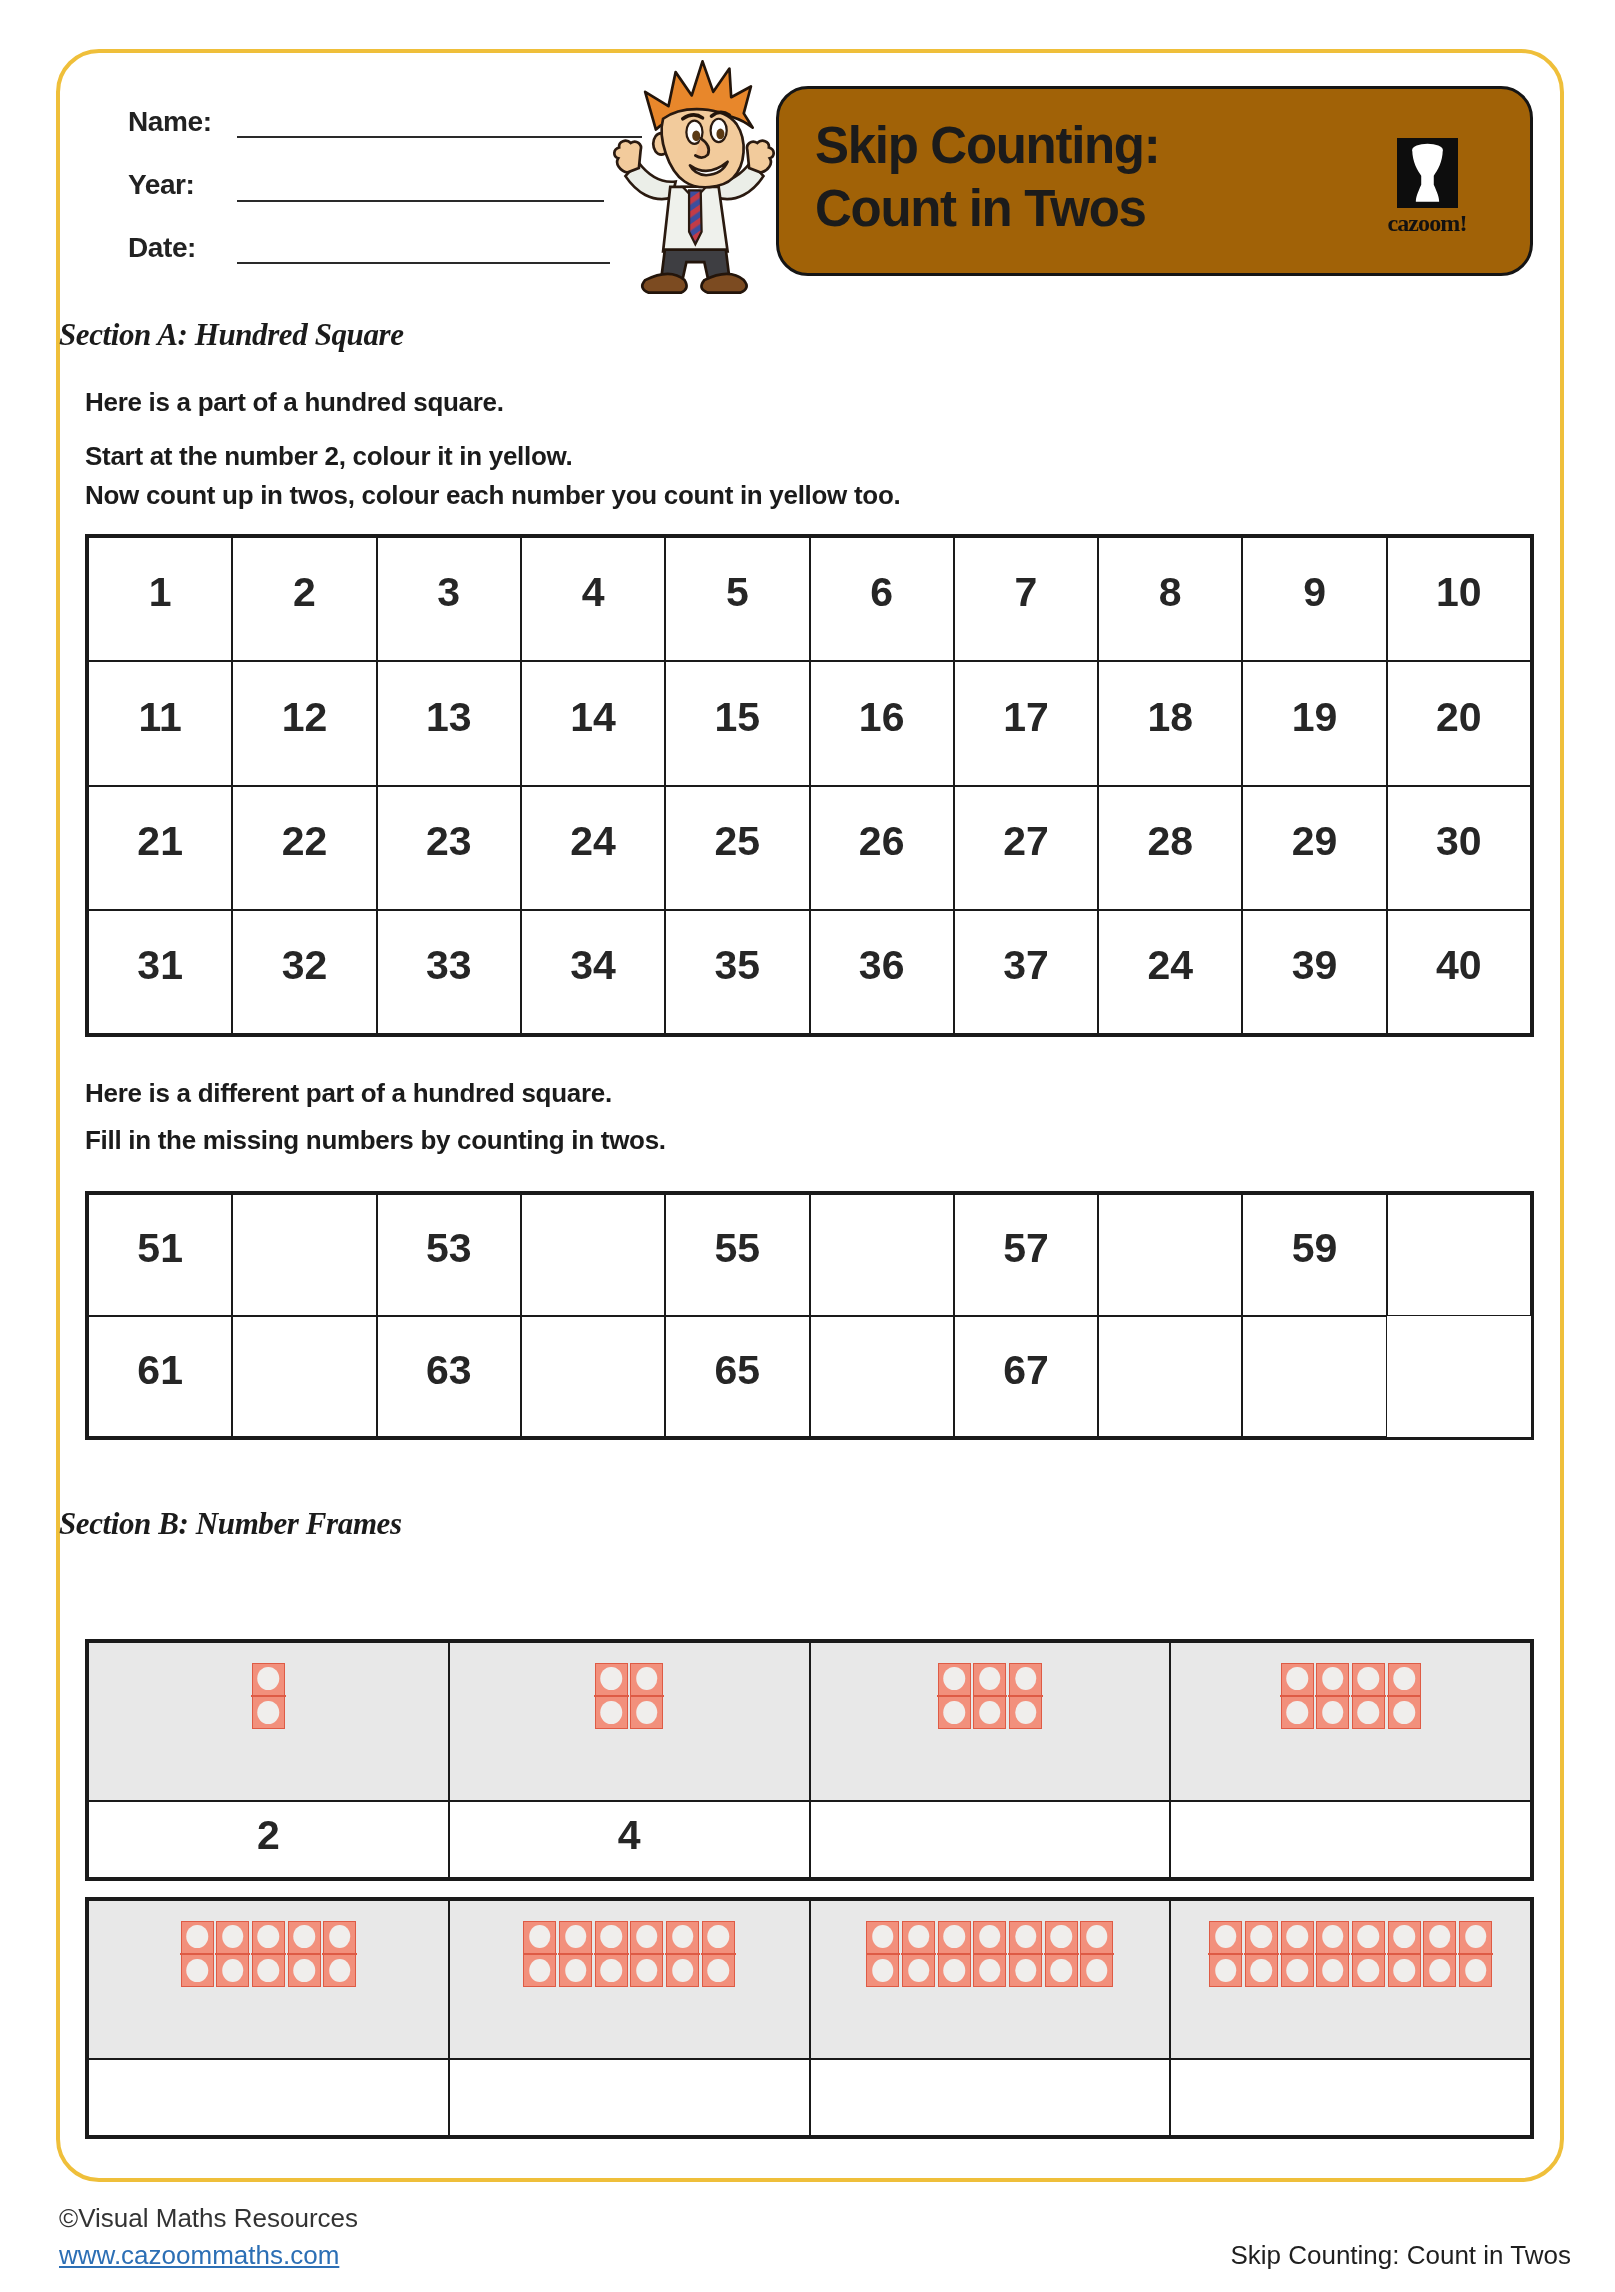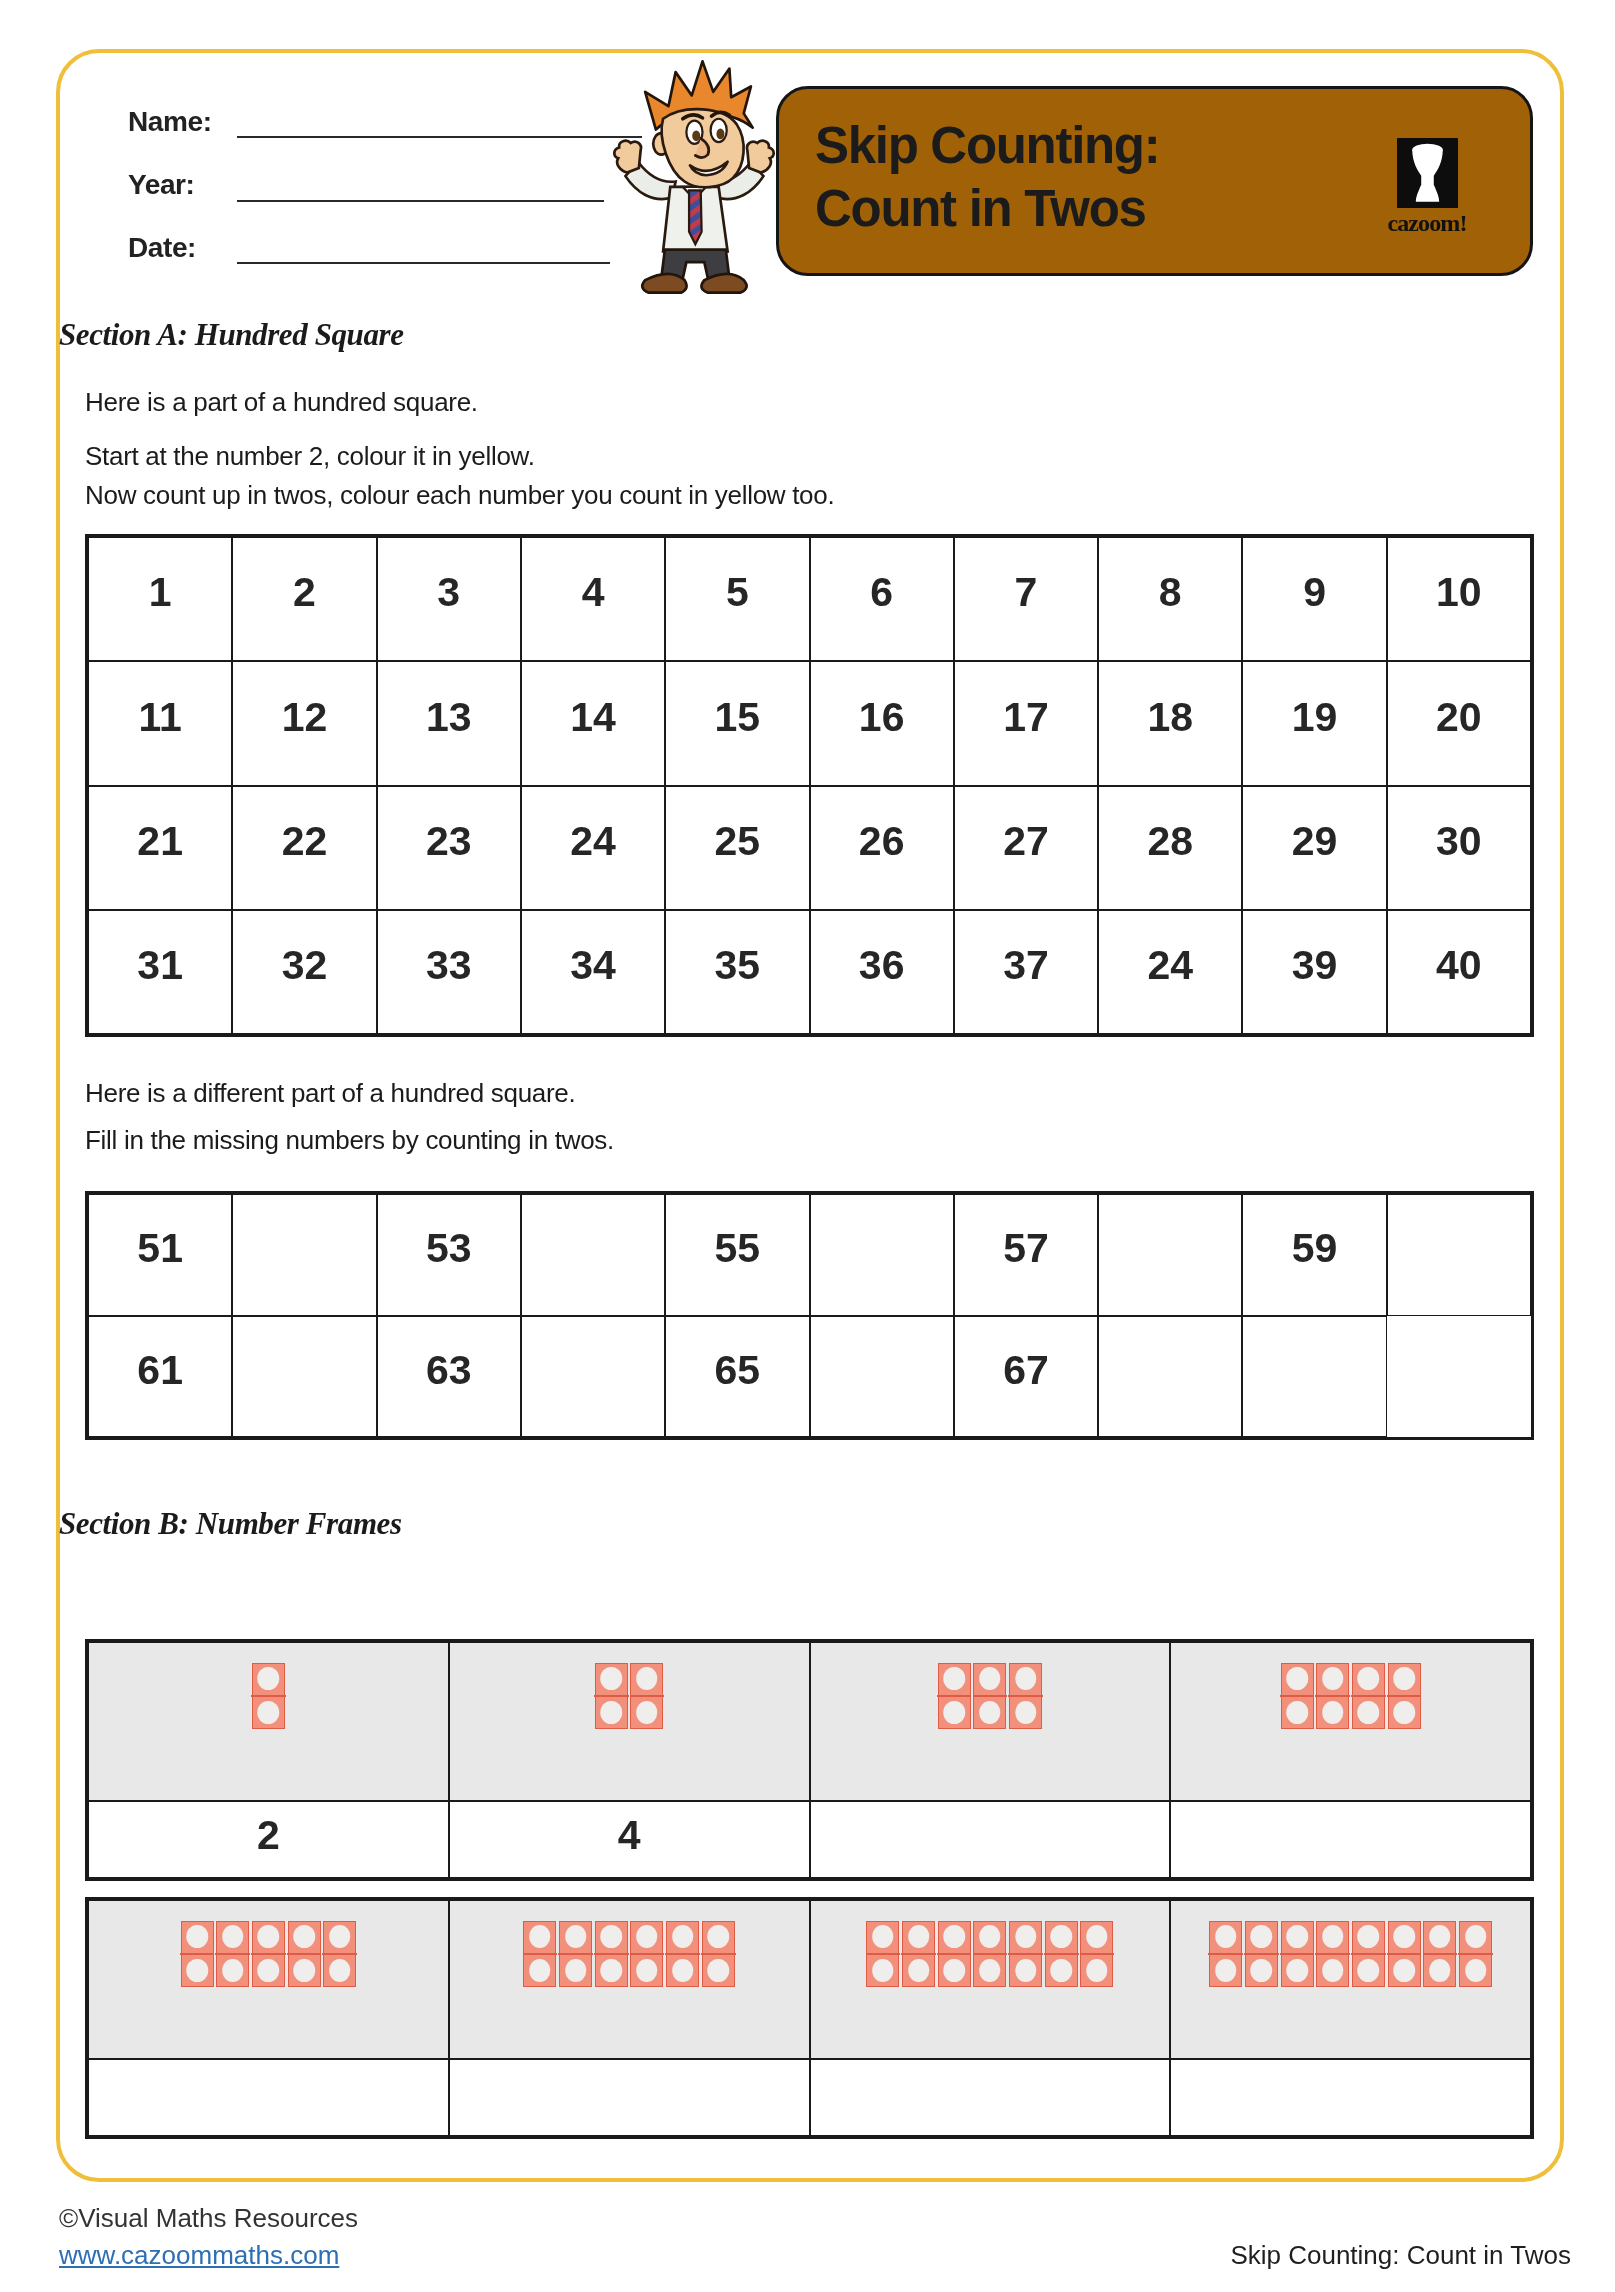--- a/index.html
+++ b/index.html
@@ -28,21 +28,21 @@
   .logo { position:absolute; right:43px; top:49px; width:120px; text-align:center; }
   .logo .drum-square { width:61px; height:70px; margin:0 auto; display:block; }
   .logo .logo-word { display:block; margin-top:1.8px; font-family:"Liberation Serif", serif;
     font-weight:bold; font-size:24px; letter-spacing:-0.9px; color:#111;text-align:center; }
 
   
   .section-heading { position:absolute; left:59px; font-family:"Liberation Serif", serif;
     font-style:italic; font-weight:bold; font-size:31px; letter-spacing:-0.4px; color:#1b1b1b; }
   #section-a-heading { top:317px; }
   #section-b-heading { top:1506px; }
-  .instr { position:absolute; left:85px; font-size:26px; font-weight:normal; letter-spacing:-0.3px; color:#1b1b1b; }
+  .instr { position:absolute; left:85px; font-size:26px; font-weight:bold; letter-spacing:-0.3px; color:#1b1b1b; }
   #instr-a1 { top:387px; } #instr-a2 { top:441px; } #instr-a3 { top:480px; }
   #instr-a4 { top:1078px; } #instr-a5 { top:1125px; }
   #instr-b1 { top:1565px; }
 
   
   .hsq { position:absolute; left:85px; width:1449px; display:grid; border:3.6px solid #1a1a1a; background:#fff; }
   #hundred-square-1 { top:534px; height:503px; grid-template-rows:repeat(4,1fr); grid-template-columns:repeat(10,1fr); }
   #hundred-square-2 { top:1191px; height:249px; grid-template-rows:repeat(2,1fr); grid-template-columns:repeat(10,1fr); }
   .hsq .cell { border:0.9px solid #1a1a1a; display:flex; align-items:center; justify-content:center;
     padding-bottom:12.5px; font-size:41px; font-weight:bold; color:#262626; background:#fff; }

